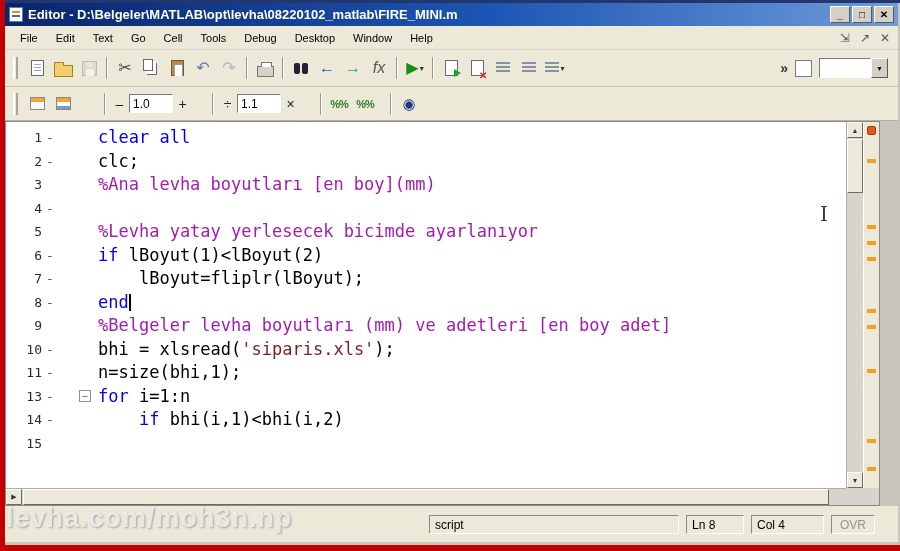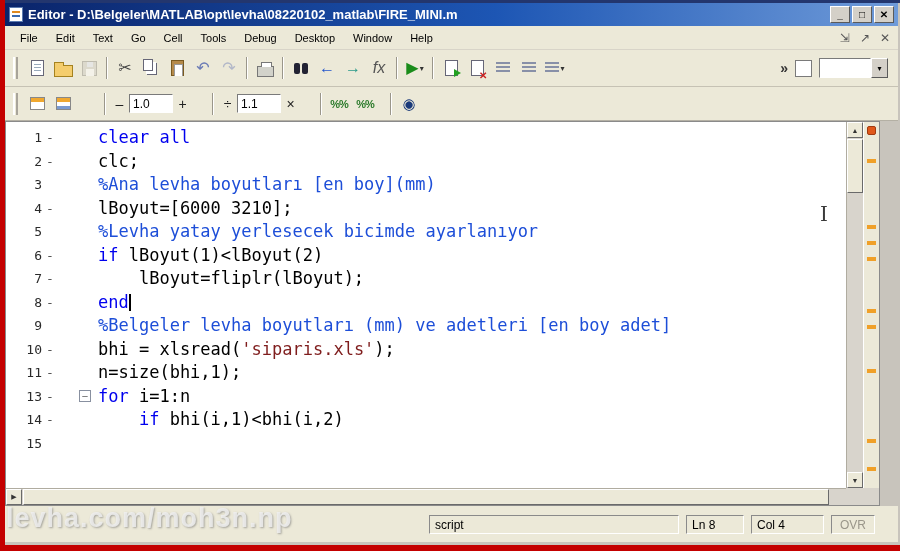--- a/index.html
+++ b/index.html
@@ -83,21 +83,21 @@
 
   
   .editor { position:absolute; left:5px; top:121px; width:875px; height:385px; background:#fff; border:1px solid #8a8a8a; }
   .code-area { position:absolute; left:0; top:0; right:33px; bottom:17px; overflow:hidden; background:#fff; padding-top:4px; }
   .code-row { display:flex; height:23.5px; align-items:center; }
   .ln { width:36px; text-align:right; color:#2a2a2a; font:13px "DejaVu Sans Mono",monospace; flex:0 0 auto; }
   .dash { width:16px; text-align:center; color:#555; font:13px "DejaVu Sans Mono",monospace; flex:0 0 auto; }
   .fold { width:40px; flex:0 0 auto; display:flex; }
   .fold-box { margin-left:21px; width:12px; height:12px; border:1px solid #8890a0; background:#fff; font:9px/10px "DejaVu Sans Mono",monospace; text-align:center; color:#333; }
   .code-text { white-space:pre; font:17px/23.5px "DejaVu Sans Mono",monospace; }
-  .tok.kw { color:#0000ee; } .tok.cm { color:#1d4ed8; } .tok.st { color:#7f1d1d; } .tok.pl { color:#000; }
+  .tok.kw { color:#0000ee; } .tok.cm { color:#a21caf; } .tok.st { color:#7f1d1d; } .tok.pl { color:#000; }
   .caret { display:inline-block; width:2px; height:17px; background:#000; vertical-align:-3px; }
 
   
   .vscroll { position:absolute; right:16px; top:0; width:17px; bottom:17px; background:#d8d4cc; border-left:1px solid #b0aca0; }
   .sbtn { position:absolute; left:0; width:16px; height:16px; background:#ece9d8; border:1px solid; border-color:#fff #6a6a6a #6a6a6a #fff;
     font-size:7px; color:#333; display:flex; align-items:center; justify-content:center; }
   .v-up { top:0; } .v-down { bottom:0; }
   .v-thumb { position:absolute; left:0; top:17px; width:16px; height:54px; background:#ece9d8; border:1px solid; border-color:#fff #6a6a6a #6a6a6a #fff; }
   .marker-strip { position:absolute; right:0; top:0; width:15px; bottom:17px; background:#ece9d8; }
   .an-status { position:absolute; left:3px; top:4px; width:9px; height:9px; background:#e0581a; border:1px solid #a03a10; border-radius:2px; }
@@ -282,21 +282,20 @@
       <div class="code-row">
         <span class="ln">3</span>
         <span class="dash"></span>
         <span class="fold"></span>
         <span class="code-text"><span class="tok cm">%Ana levha boyutları [en boy](mm)</span></span>
       </div>
       <div class="code-row">
         <span class="ln">4</span>
         <span class="dash">-</span>
         <span class="fold"></span>
-        <span class="code-text"><span class="tok pl">lBoyut=[6000 3210];</span></span>
       </div>
       <div class="code-row">
         <span class="ln">5</span>
         <span class="dash"></span>
         <span class="fold"></span>
         <span class="code-text"><span class="tok cm">%Levha yatay yerlesecek bicimde ayarlanıyor</span></span>
       </div>
       <div class="code-row">
         <span class="ln">6</span>
         <span class="dash">-</span>

